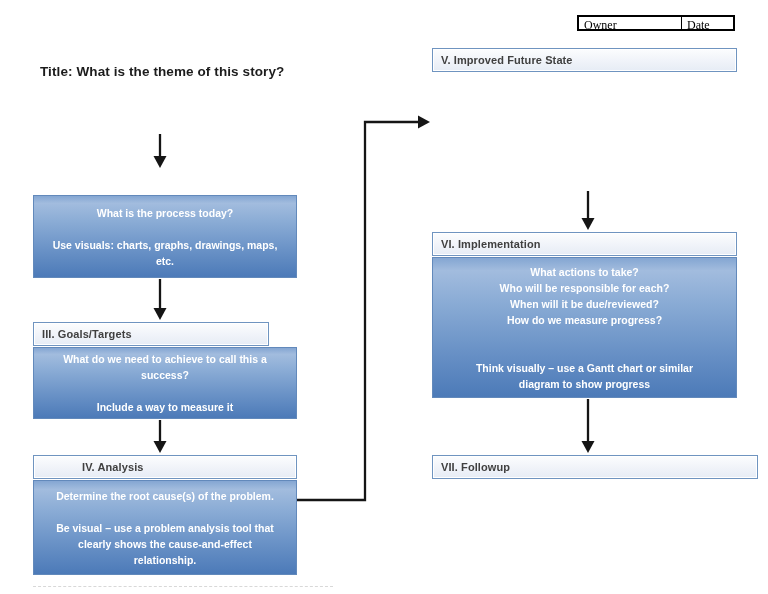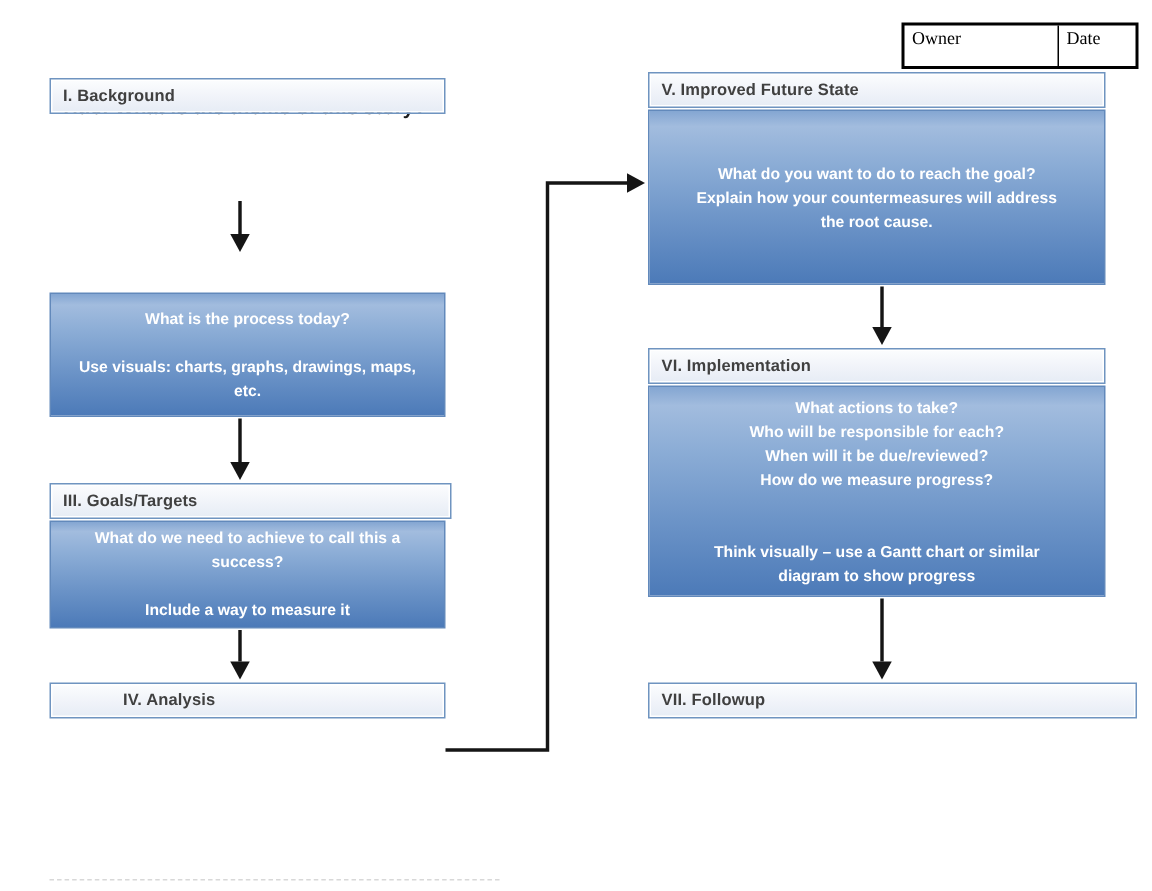--- a/index.html
+++ b/index.html
@@ -5,23 +5,23 @@
   html,body{margin:0;padding:0;background:#ffffff;}
   #canvas{
     position:relative;width:768px;height:594px;background:#ffffff;overflow:hidden;
     font-family:"Liberation Sans",sans-serif;
   }
   #page-title{
     position:absolute;left:40px;top:17px;
     font:bold 13.5px "Liberation Sans",sans-serif;color:#1c1c1c;letter-spacing:.1px;margin-top:47px;
   }
   #meta-table{
-    position:absolute;left:577px;top:15px;width:158px;height:31px;
+    position:absolute;left:577px;top:15px;width:158px;height:16px;
     display:flex;border:2px solid #000;box-sizing:border-box;background:#fff;
-    font:12px "Liberation Serif",serif;color:#000;margin-left:24px;
+    font:12px "Liberation Serif",serif;color:#000;
   }
   .meta-cell{box-sizing:border-box;padding:1px 0 0 5px;}
   .meta-cell.owner{width:103px;border-right:1px solid #000;}
   .meta-cell.date{flex:1;}
   .box-header{
     position:absolute;box-sizing:border-box;height:24px;
     background:linear-gradient(180deg,#fcfdfe 0%,#f0f3f9 55%,#e6ecf5 100%);
     border:1px solid var(--box_border,#6f94c0);
     box-shadow:inset 0 0 0 1px #ffffff;
     font:bold 11px "Liberation Sans",sans-serif;color:var(--header_text,#404040);
@@ -51,39 +51,40 @@
 
 <div id="canvas">
 
   <div id="page-title">Title: What is the theme of this story?</div>
 
   <div id="meta-table">
     <div class="meta-cell owner">Owner</div>
     <div class="meta-cell date">Date</div>
   </div>
 
-  <div class="box-header" style="left:33px;top:52px;width:264px;">I. Background</div>
 
   <div class="box-body" style="left:33px;top:195px;width:264px;height:83px;">What is the process today?
 
 Use visuals: charts, graphs, drawings, maps,
 etc.</div>
 
-  <div class="box-header" style="left:33px;top:322px;width:268px;">III. Goals/Targets</div>
+  <div class="box-header" style="left:33px;top:322px;width:236px;">III. Goals/Targets</div>
   <div class="box-body" style="left:33px;top:347px;width:264px;height:72px;">What do we need to achieve to call this a
 success?
 
 Include a way to measure it</div>
 
   <div class="box-header" style="left:33px;top:455px;width:264px;padding-left:48px;">IV. Analysis</div>
+  <div class="box-body" style="left:33px;top:480px;width:264px;height:95px;">Determine the root cause(s) of the problem.
+
+Be visual – use a problem analysis tool that
+clearly shows the cause-and-effect
+relationship.</div>
 
   <div class="box-header" style="left:432px;top:48px;width:305px;">V. Improved Future State</div>
-  <div class="box-body" style="left:432px;top:73px;width:305px;height:117px;">What do you want to do to reach the goal?
-Explain how your countermeasures will address
-the root cause.</div>
 
   <div class="box-header" style="left:432px;top:232px;width:305px;">VI. Implementation</div>
   <div class="box-body" style="left:432px;top:257px;width:305px;height:141px;">What actions to take?
 Who will be responsible for each?
 When will it be due/reviewed?
 How do we measure progress?
 
 
 Think visually – use a Gantt chart or similar
 diagram to show progress</div>

